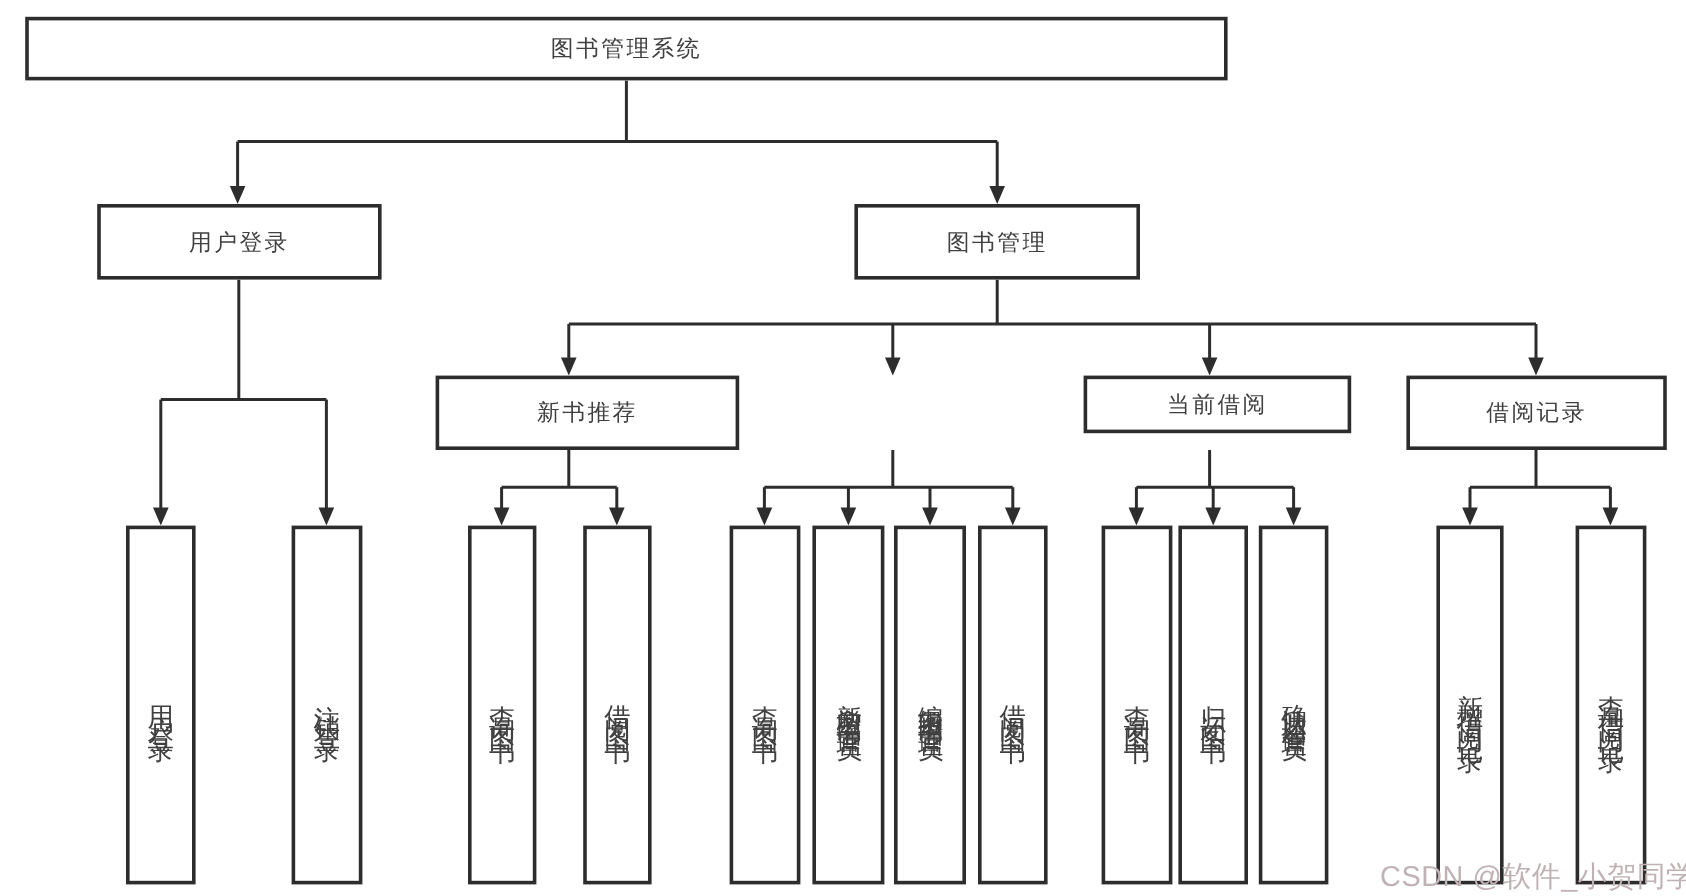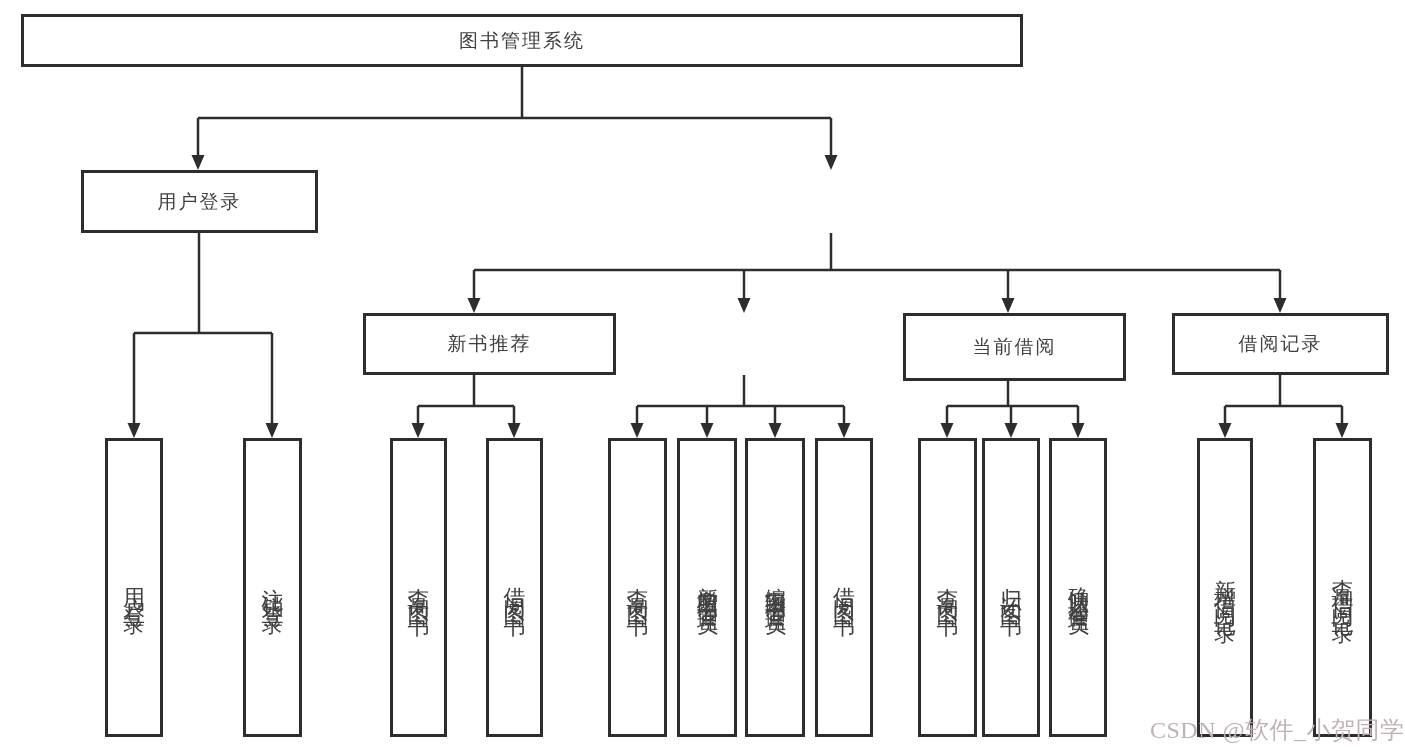--- a/index.html
+++ b/index.html
@@ -6,21 +6,21 @@
     --line:#2d2d2d;
     --text:#404040;
     --wm:#c0b2b4;
     --bg:#ffffff;
   }
   html,body{margin:0;padding:0;background:#fff;}
   #canvas{
     position:relative;
     width:1405px;height:747px;
     background:var(--bg);
-    font-family:Liberation Serif, serif;
+    font-family:Liberation Sans, sans-serif;
     overflow:hidden;
   }
   #connectors{position:absolute;left:0;top:0;z-index:0;}
   .hbox,.vbox{
     position:absolute;
     background:#fff;
     border:3px solid var(--line);
     box-sizing:border-box;
     display:flex;align-items:center;justify-content:center;
     z-index:1;
@@ -116,25 +116,28 @@
     </g>
   </svg>
 
   <div class="hbox" style="left:21px;top:14px;width:1002px;height:53px">
     <span class="label">图书管理系统</span>
   </div>
 
   <div class="hbox" style="left:81px;top:170px;width:237px;height:63px">
     <span class="label">用户登录</span>
   </div>
+  <div class="hbox" style="left:712px;top:170px;width:238px;height:63px">
+    <span class="label">图书管理</span>
+  </div>
 
   <div class="hbox" style="left:363px;top:313px;width:253px;height:62px">
     <span class="label">新书推荐</span>
   </div>
-  <div class="hbox" style="left:903px;top:313px;width:223px;height:68px">
+  <div class="hbox" style="left:903px;top:313px;width:223px;height:48px">
     <span class="label">当前借阅</span>
   </div>
   <div class="hbox" style="left:1172px;top:313px;width:217px;height:62px">
     <span class="label">借阅记录</span>
   </div>
 
   <div class="vbox" style="left:105px;top:438px;width:58px;height:299px">
     <span class="label">用户登录</span>
   </div>
   <div class="vbox" style="left:243px;top:438px;width:59px;height:299px">

